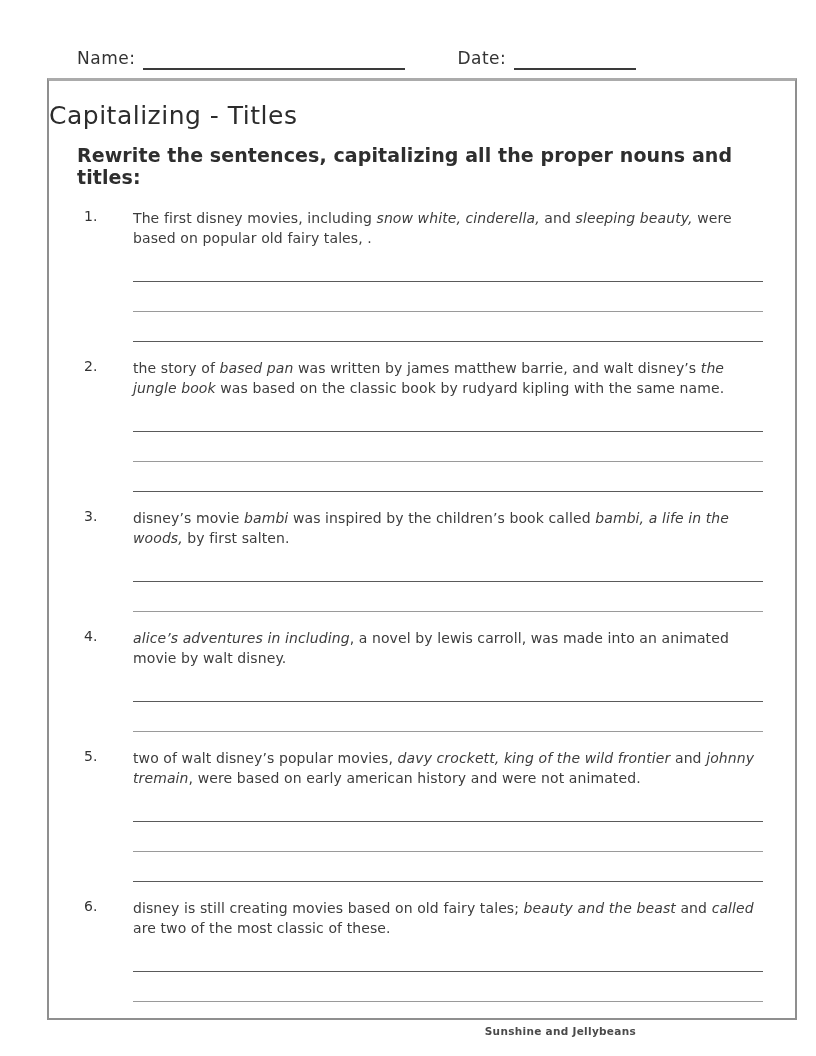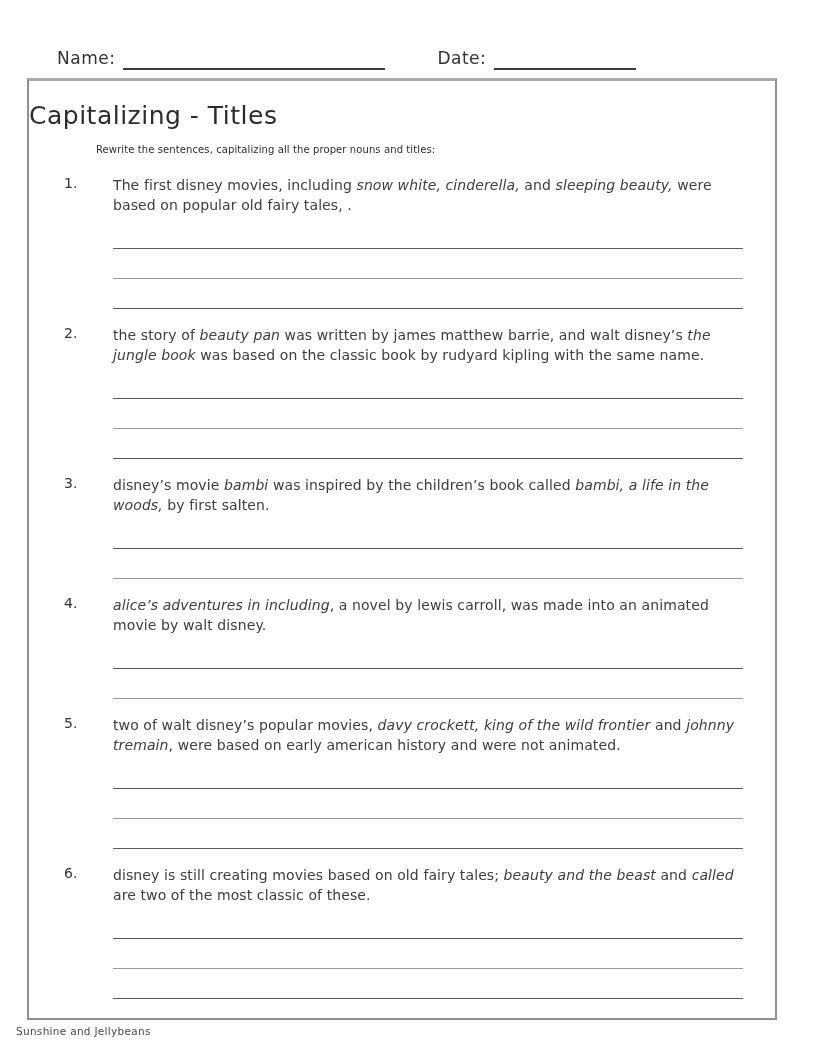--- a/index.html
+++ b/index.html
@@ -3,21 +3,21 @@
 <meta charset="utf-8">
 <style>
   * { margin: 0; padding: 0; box-sizing: border-box; }
   html, body { background: #ffffff; }
   body {
     width: 816px; height: 1056px;
     font-family: "DejaVu Sans", "Liberation Sans", sans-serif;
     color: #3d3d3d;
     overflow: hidden;
   }
-  .page { width: 692px; height: 1056px; position: relative; }
+  .page { width: 692px; height: 1056px; position: relative; padding-left: 20px; }
 
   
   .namedate {
     display: flex; align-items: flex-end;
     padding: 46px 56px 0 57px;
     font-size: 17px; color: #333333;
   }
   .nd-label { line-height: 24px; white-space: nowrap; letter-spacing: 0.5px; }
   .nd-line { border-bottom: 2px solid #3a3a3a; height: 24px; margin-left: 8px; }
   .nd-line.name { width: 262px; }
@@ -33,39 +33,40 @@
     padding-top: 16px;
     overflow: hidden;
   }
   .title {
     font-size: 25px; color: #2c2c2c;
     letter-spacing: 0.5px;
     margin: 4px 0 14px 0;
     font-weight: normal;
   }
   .instruction {
-    margin-left: 67px; margin-bottom: 20px;
-    font-size: 10px; font-weight: normal; color: #2e2e2e;
+    margin-left: 28px; margin-bottom: 20px;
+    font-size: 19px; font-weight: bold; color: #2e2e2e;
     letter-spacing: 0.1px;
   }
 
   .item { margin: 0 32px 16px 35px; }
   .item-row { display: flex; }
   .num { width: 49px; flex-shrink: 0; font-size: 14px; color: #333333; }
   .sentence { flex: 1; font-size: 14px; line-height: 20px; color: #3d3d3d; letter-spacing: 0.1px; }
   .sentence .it { font-style: italic; }
   .answer-lines { margin-left: 49px; margin-top: 4px; }
   .answer-line { height: 30px; border-bottom: 1px solid #5a5a5a; }
   .answer-line:nth-child(even) { border-bottom-color: #9a9a9a; }
 
   .footer {
-    text-align: left;
-    margin: 5px 56px 0 16px;
+    text-align: right;
+    margin: 5px 56px 0 0;
     font-size: 10.5px; color: #4a4a4a;
     letter-spacing: 0.3px;
+    font-weight: bold;
   }
 </style>
 </head>
 <body>
 
 <div class="page">
 
   <div class="namedate">
     <span class="nd-label">Name:</span>
     <span class="nd-line name"></span>
@@ -86,21 +87,21 @@
     <div class="answer-lines">
             <div class="answer-line"></div>
             <div class="answer-line"></div>
             <div class="answer-line"></div>
           </div>
   </div>
 
   <div class="item">
     <div class="item-row">
       <span class="num">2.</span>
-      <span class="sentence"><span>the story of </span><span class="it">beauty pan</span><span> was written by james matthew barrie, and walt disney’s </span><span class="it">the jungle book</span><span> was based on the classic book by rudyard kipling with the same name.</span></span>
+      <span class="sentence"><span>the story of </span><span class="it">based pan</span><span> was written by james matthew barrie, and walt disney’s </span><span class="it">the jungle book</span><span> was based on the classic book by rudyard kipling with the same name.</span></span>
     </div>
     <div class="answer-lines">
             <div class="answer-line"></div>
             <div class="answer-line"></div>
             <div class="answer-line"></div>
           </div>
   </div>
 
   <div class="item">
     <div class="item-row">

